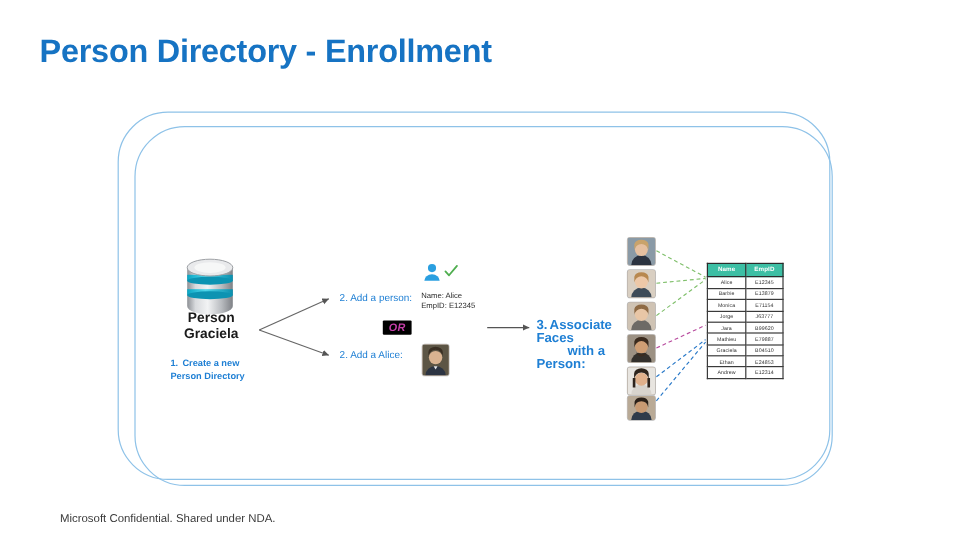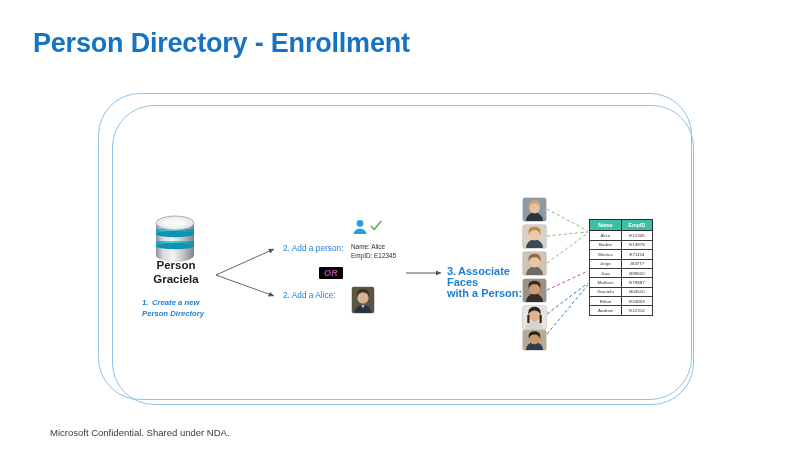--- a/index.html
+++ b/index.html
@@ -42,21 +42,21 @@
 
   
   #db-icon{position:absolute;left:152px;top:213px;width:46px;height:52px;}
   #db-label{
     position:absolute;left:128px;top:258px;width:96px;
     text-align:center;font-size:11.5px;font-weight:bold;color:#1a1a1a;
     line-height:14px;
   }
   #step1{
     position:absolute;left:142px;top:298px;width:120px;
-    font-size:7.7px;font-weight:bold;color:#1E7FD4;line-height:10.5px;font-style:italic;
+    font-size:7.7px;font-weight:bold;color:#1E7FD4;line-height:10.5px;
   }
   #step1 .num{display:inline-block;width:10px;}
 
   
   #arrows{position:absolute;left:0;top:0;width:800px;height:450px;pointer-events:none;}
 
   
   .step-lbl{
     position:absolute;font-size:8.3px;font-weight:normal;color:#1E7FD4;
     white-space:nowrap;
@@ -229,21 +229,21 @@
       <rect x="0" y="0" width="22" height="26" fill="#5c5545"></rect>
       <circle cx="11" cy="11" r="5.6" fill="#d9b391"></circle>
       <path d="M5,11 a6,6.6 0 0,1 12,0 L17,6.5 a6,4.6 0 0,0 -12,0 z" fill="#3a2f23"></path>
       <path d="M2.5,26 a8.5,8 0 0,1 17,0 z" fill="#2c3442"></path>
       <path d="M9.4,18.2 L11,21 L12.6,18.2 z" fill="#e8e8ea"></path>
     </svg>
   </div>
 
   <div id="step3">
     <span class="num">3.</span><span>Associate Faces</span><br>
-    <span style="margin-left:0">with a Person:</span>
+    <span style="margin-left:26px">with a Person:</span>
   </div>
 
   <div class="face face-col" style="top:198px">
     <svg viewBox="0 0 23 23" width="23" height="23">
       <rect width="23" height="23" fill="#8a9aa6"></rect>
       <path d="M3,23 a8.5,8.5 0 0,1 17,0 z" fill="#2b3340"></path>
       <circle cx="11.5" cy="10" r="5.4" fill="#e6c0a0"></circle>
       <path d="M5.6,10.5 a6,6.4 0 0,1 11.8,0 L17.4,5.6 a6,4.6 0 0,0 -11.8,0 z" fill="#c9a36b"></path>
     </svg>
   </div>

